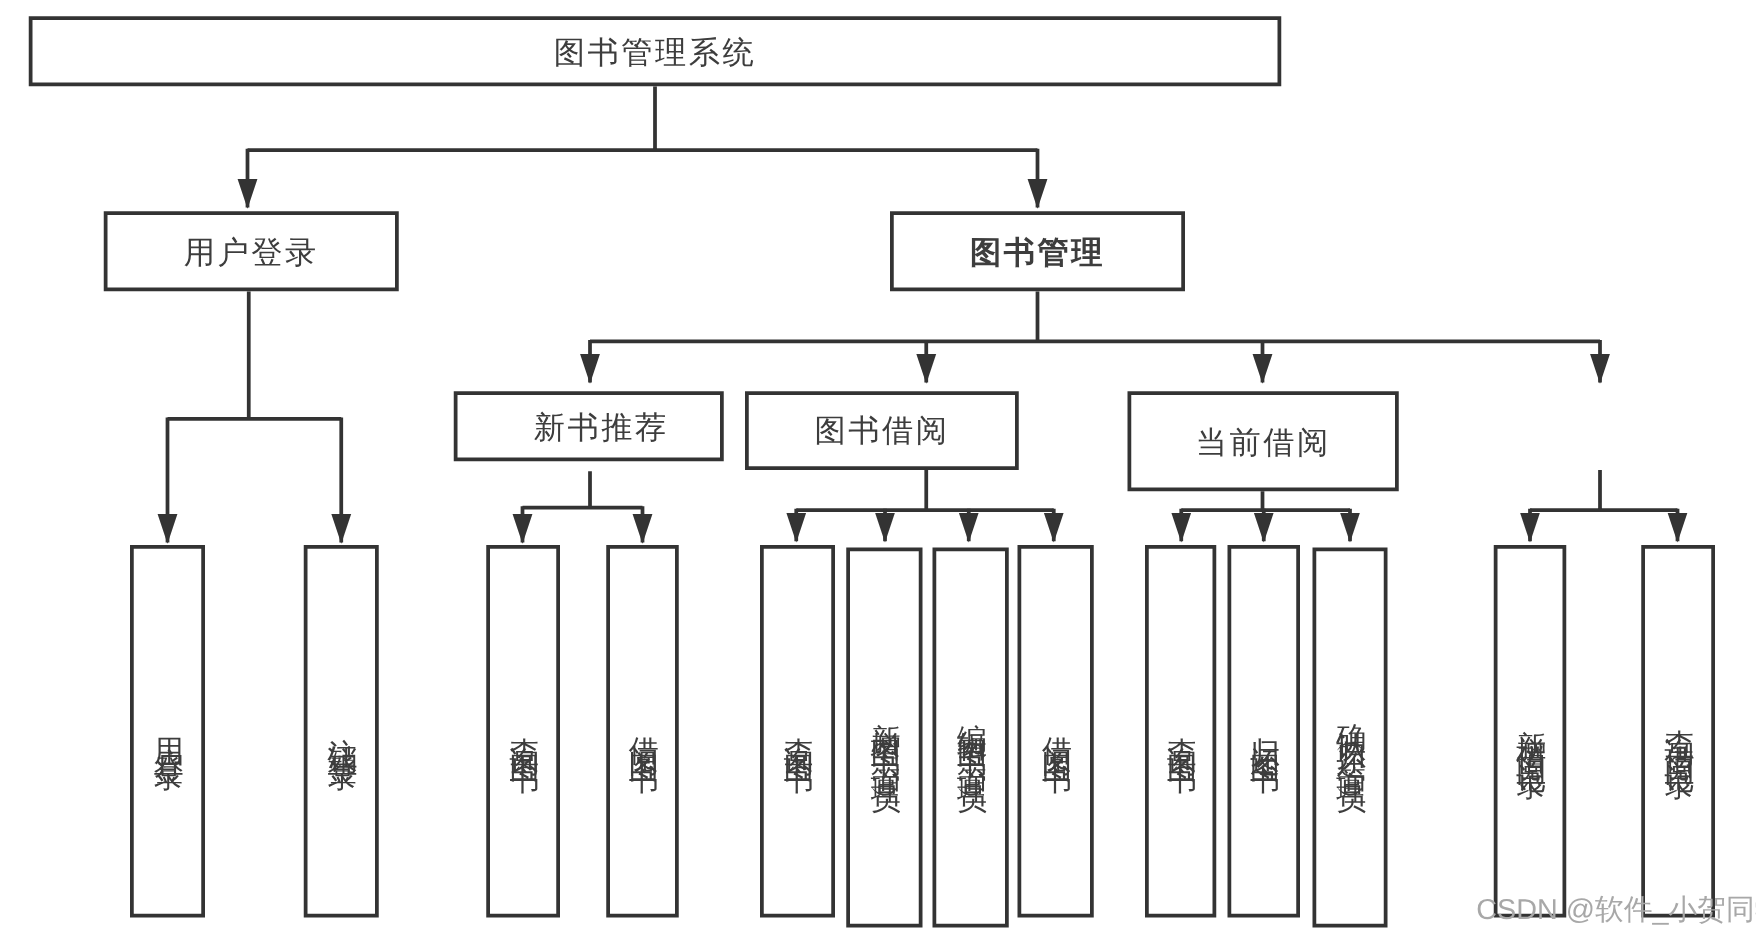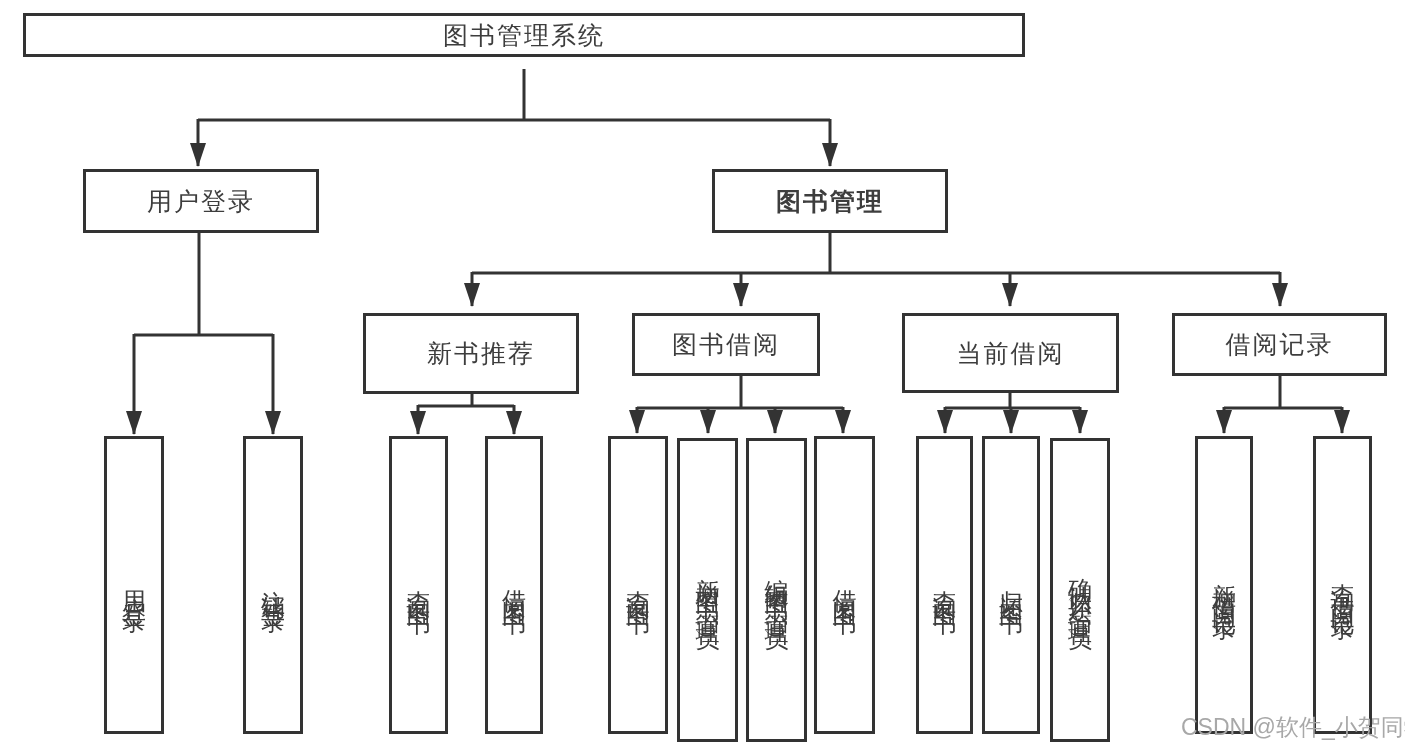--- a/index.html
+++ b/index.html
@@ -99,42 +99,39 @@
       <path d="M945,407 V433" marker-end="url(#arrow)"></path>
       <path d="M1011,407 V433" marker-end="url(#arrow)"></path>
       <path d="M1080,407 V433" marker-end="url(#arrow)"></path>
 
       <path d="M1280,376 V408 M1224,408 H1342"></path>
       <path d="M1224,407 V433" marker-end="url(#arrow)"></path>
       <path d="M1342,407 V433" marker-end="url(#arrow)"></path>
     </g>
   </svg>
 
-  <div class="node" style="left:23px; top:13px; width:1002px; height:44px;">
+  <div class="node" style="left:23px; top:13px; width:1002px; height:56px;">
     <span class="hlabel">图书管理系统</span>
   </div>
 
   <div class="node" style="left:83px; top:169px; width:236px; height:64px;">
     <span class="hlabel">用户登录</span>
   </div>
   <div class="node" style="left:712px; top:169px; width:236px; height:64px;font-weight:bold;">
     <span class="hlabel">图书管理</span>
   </div>
 
-  <div class="node" style="left:363px; top:313px; width:216px; height:81px;padding-left:20px;">
+  <div class="node" style="left:363px; top:313px; width:216px; height:56px;padding-left:20px;">
     <span class="hlabel">新书推荐</span>
   </div>
-  <div class="node" style="left:632px; top:313px; width:188px; height:63px;font-family:Liberation Serif, serif;">
+  <div class="node" style="left:596px; top:313px; width:219px; height:63px;font-family:Liberation Serif, serif;">
     <span class="hlabel">图书借阅</span>
   </div>
   <div class="node" style="left:902px; top:313px; width:217px; height:80px;">
     <span class="hlabel">当前借阅</span>
-  </div>
-  <div class="node" style="left:1172px; top:313px; width:215px; height:63px;">
-    <span class="hlabel">借阅记录</span>
   </div>
 
   <div class="node" style="left:104px; top:436px; width:60px; height:298px;">
     <span class="vlabel">用户登录</span>
   </div>
   <div class="node" style="left:243px; top:436px; width:60px; height:298px;">
     <span class="vlabel">注销登录</span>
   </div>
 
   <div class="node" style="left:389px; top:436px; width:59px; height:298px;">

